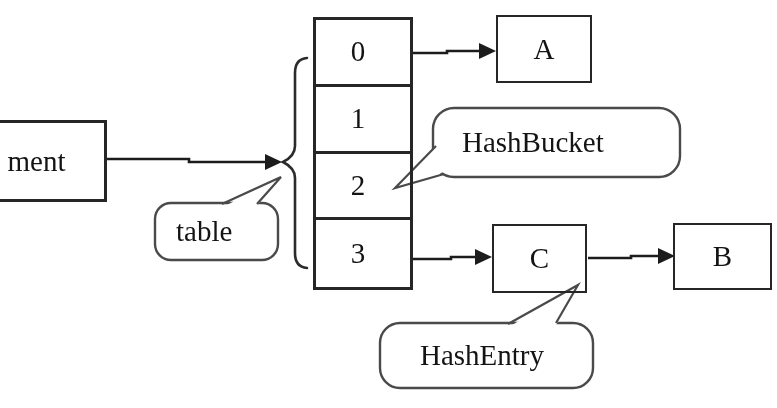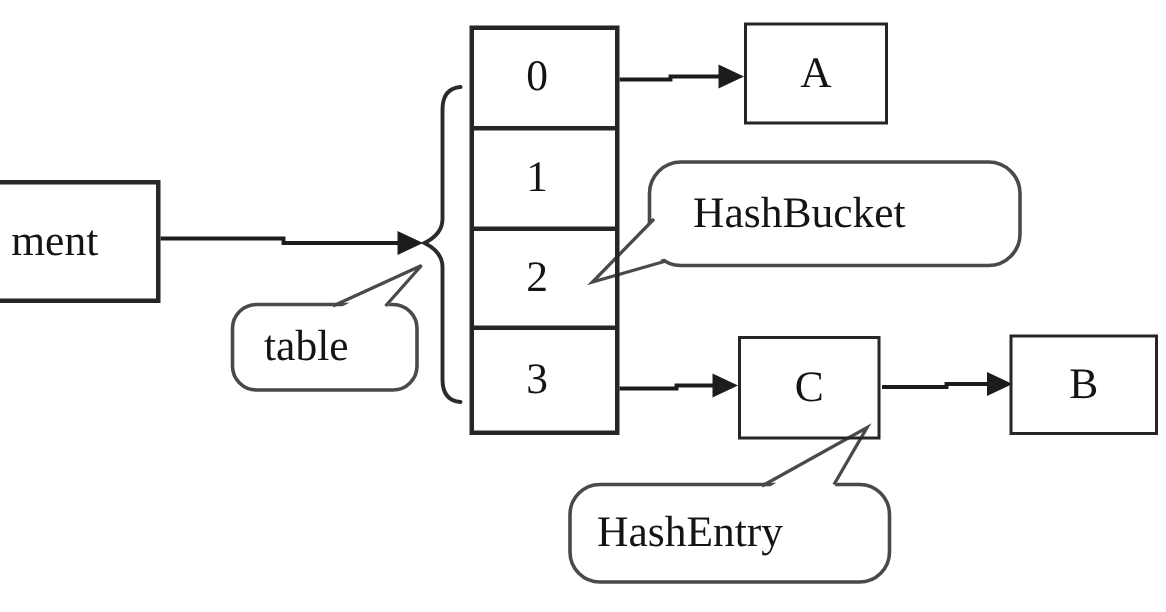--- a/index.html
+++ b/index.html
@@ -125,15 +125,15 @@
   </div>
 
   <div class="box thinbox" style="left:673px; top:223px; width:99px; height:67px;">
     <span>B</span>
   </div>
 
   <div class="callout-label" style="left:433px; top:108px; width:247px; height:69px; padding-left:29px;">HashBucket</div>
 
   <div class="callout-label" style="left:155px; top:203px; width:123px; height:57px; padding-left:21px;">table</div>
 
-  <div class="callout-label" style="left:380px; top:323px; width:213px; height:65px; padding-left:18px;">HashEntry</div>
+  <div class="callout-label" style="left:380px; top:323px; width:213px; height:65px; padding-left:40px;">HashEntry</div>
 
 </div>
 
 </body></html>

